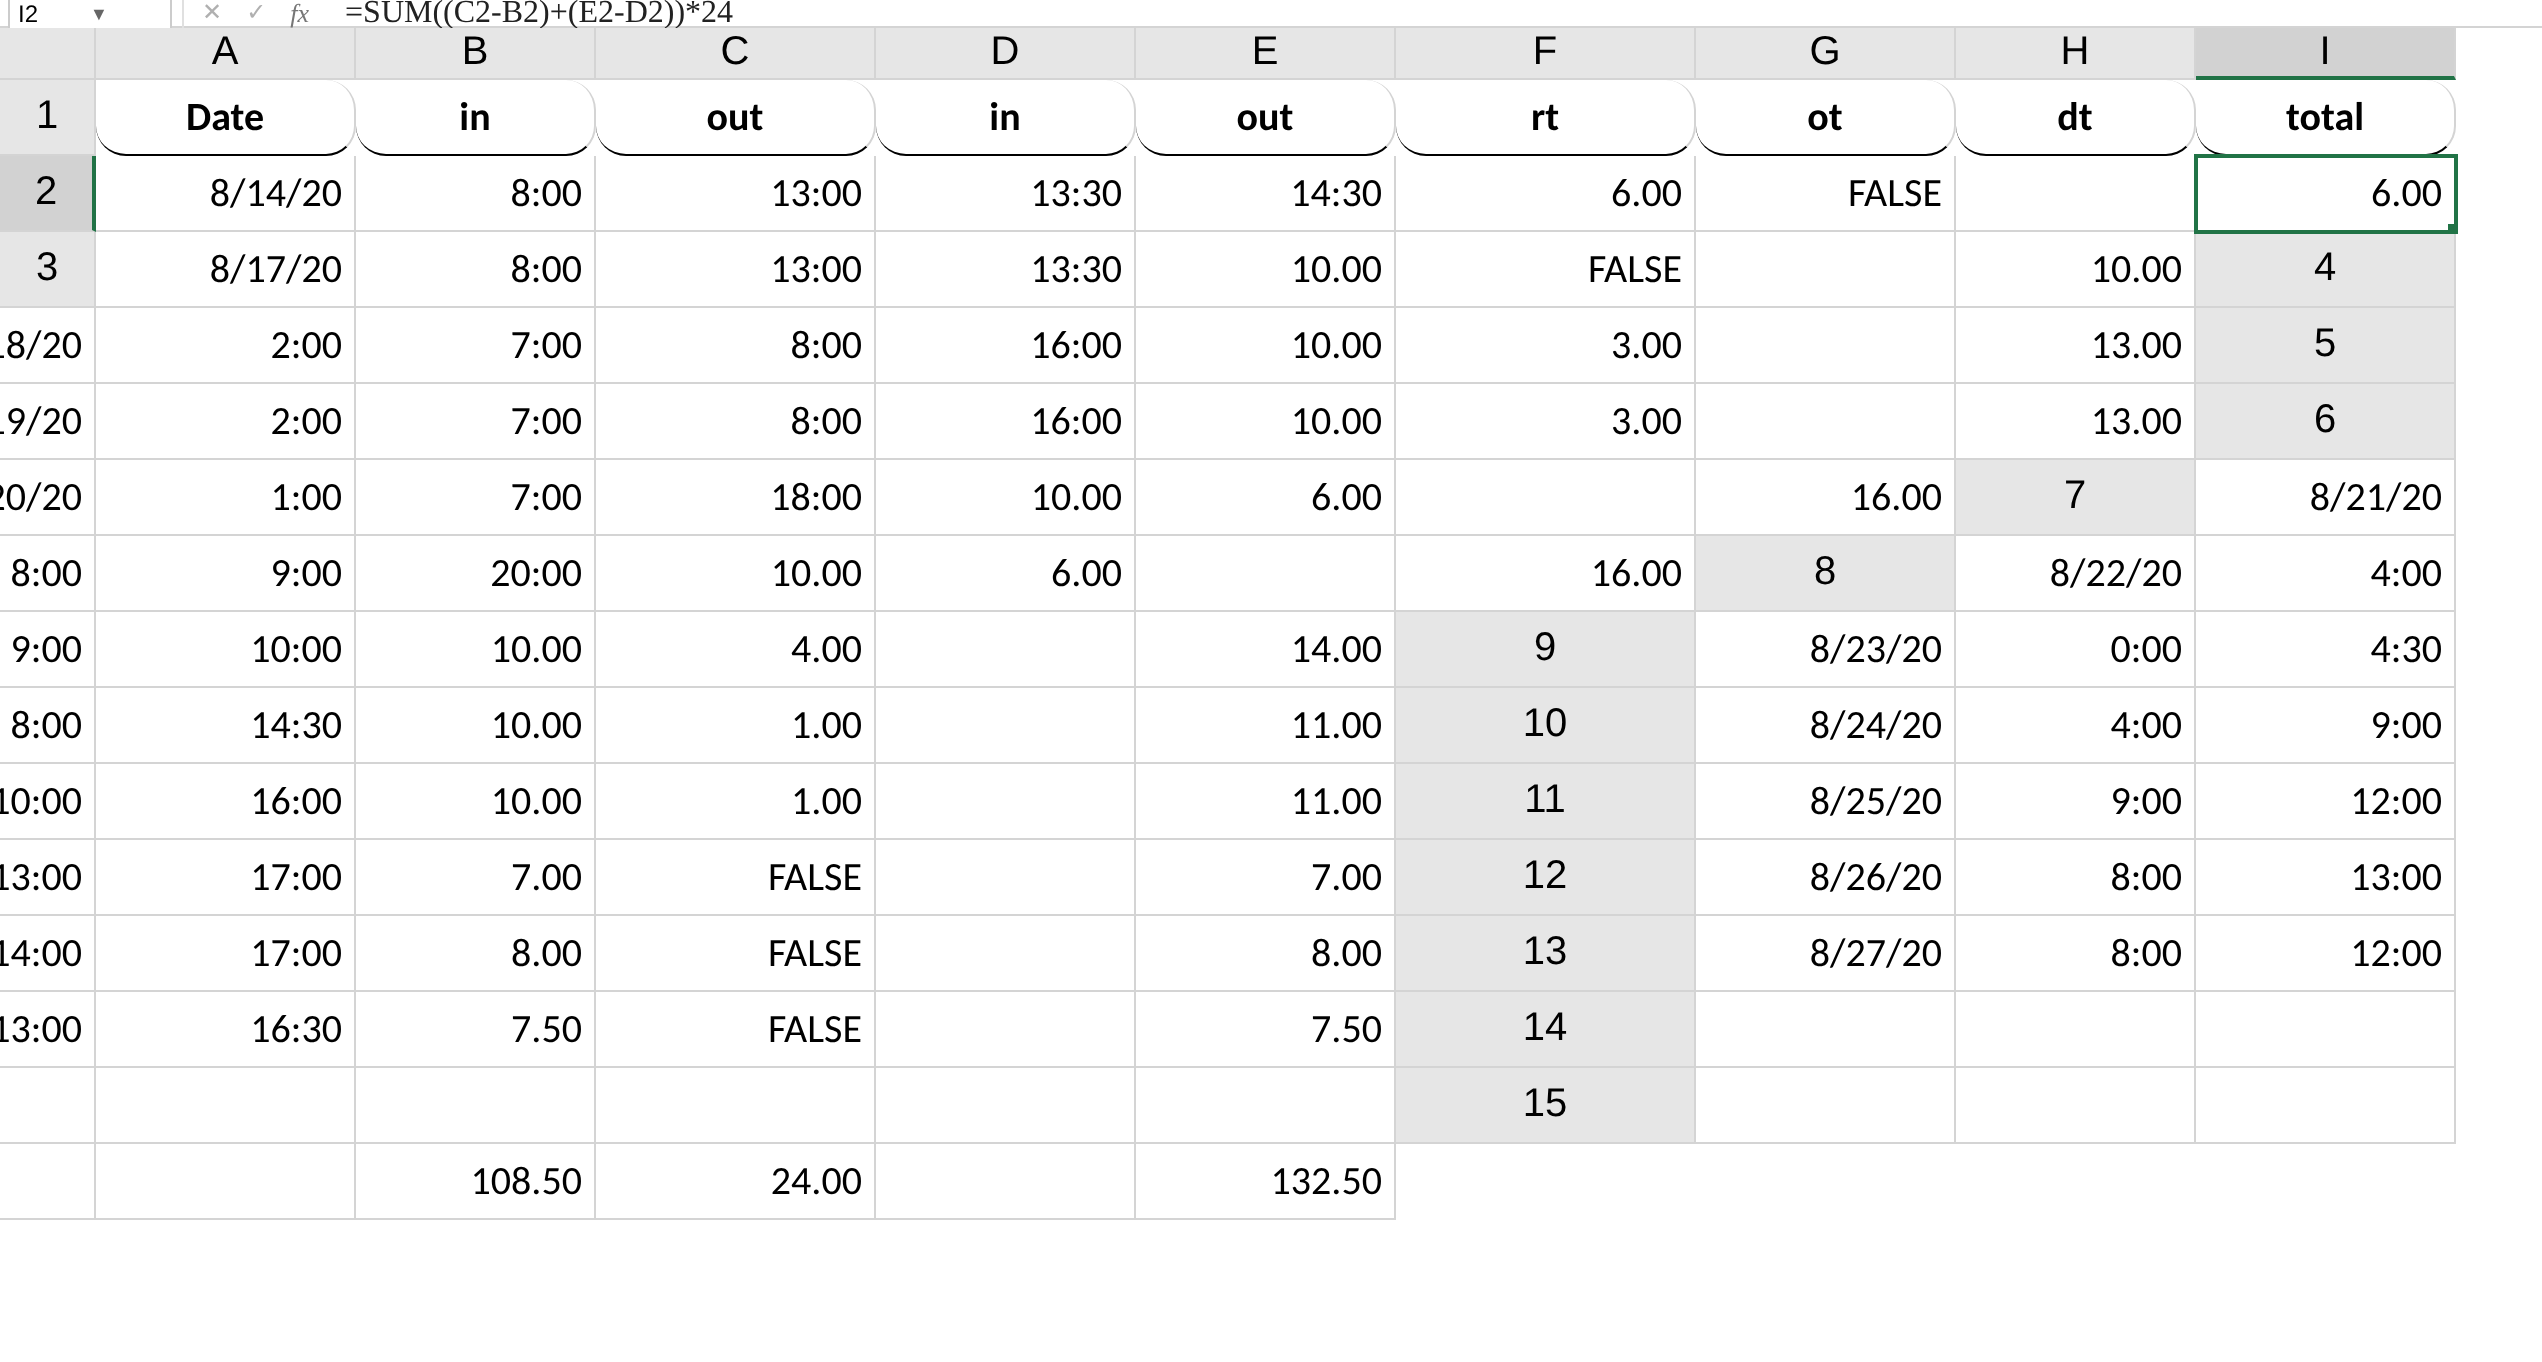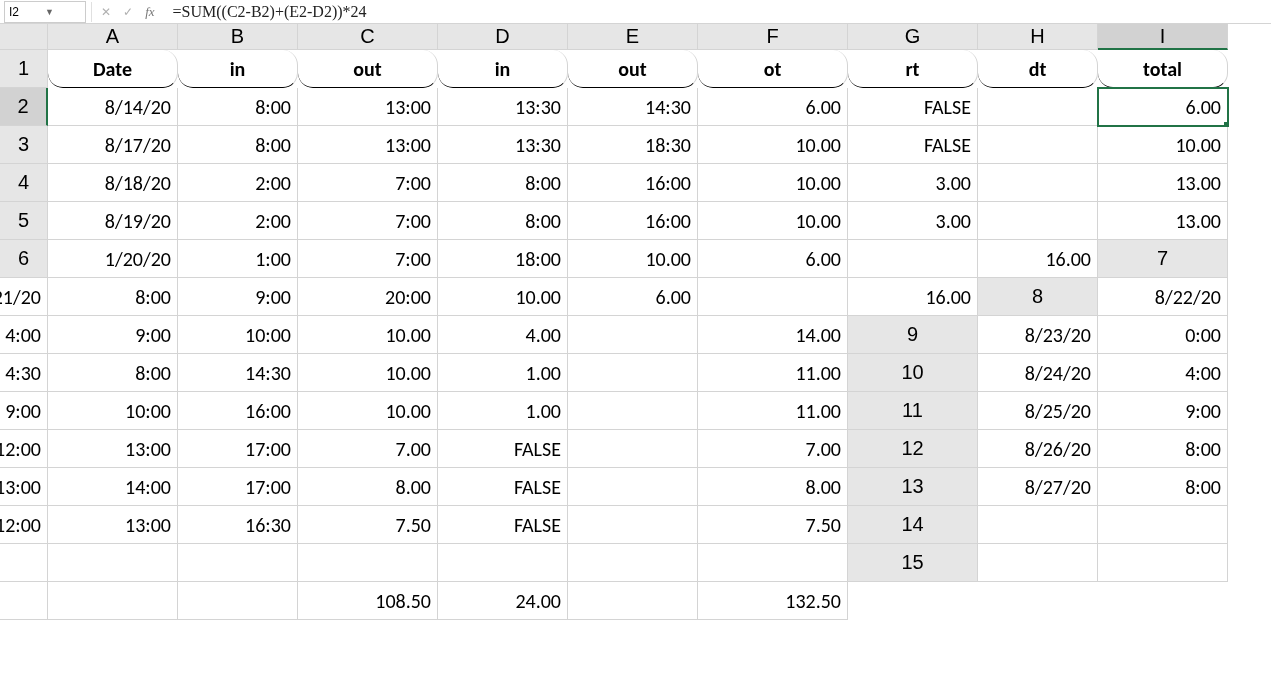--- a/index.html
+++ b/index.html
@@ -6,21 +6,21 @@
   body {
     margin: 0;
     font-family: Calibri, 'Segoe UI', sans-serif;
     background: #fff;
     overflow: hidden;
     user-select: none;
   }
   .formula-bar {
     display: flex;
     align-items: center;
-    height: 24px;
+    height: 14px;
     border-bottom: 1px solid #d4d4d4;
     background: #fff;
     font-size: 12px;
   }
   .name-box {
     width: 82px;
     height: 22px;
     border: 1px solid #ccc;
     margin: 0 2px 0 4px;
     display: flex;
@@ -128,40 +128,39 @@
     <div class="colhdr row-h1" style="height: 26px;">F</div>
     <div class="colhdr row-h1" style="height: 26px;">G</div>
     <div class="colhdr row-h1" style="height: 26px;">H</div>
     <div class="colhdr row-h1 sel" style="height: 26px;">I</div>
     <div class="rowhdr">1</div>
     <div class="tblhdr">Date</div>
     <div class="tblhdr">in</div>
     <div class="tblhdr">out</div>
     <div class="tblhdr">in</div>
     <div class="tblhdr">out</div>
+    <div class="tblhdr">rt</div>
     <div class="tblhdr">ot</div>
-    <div class="tblhdr">rt</div>
     <div class="tblhdr">dt</div>
     <div class="tblhdr">total</div>
     <div class="rowhdr sel">2</div>
     <div class="right">8/14/20</div>
     <div class="right">8:00</div>
     <div class="right">13:00</div>
     <div class="right">13:30</div>
     <div class="right">14:30</div>
     <div class="right">6.00</div>
     <div class="right">FALSE</div>
     <div class="right"></div>
     <div class="right selected">6.00</div>
     <div class="rowhdr">3</div>
     <div class="right">8/17/20</div>
     <div class="right">8:00</div>
     <div class="right">13:00</div>
     <div class="right">13:30</div>
-    <div class="right">18:30</div>
     <div class="right">10.00</div>
     <div class="right">FALSE</div>
     <div class="right"></div>
     <div class="right">10.00</div>
     <div class="rowhdr">4</div>
     <div class="right">8/18/20</div>
     <div class="right">2:00</div>
     <div class="right">7:00</div>
     <div class="right">8:00</div>
     <div class="right">16:00</div>

